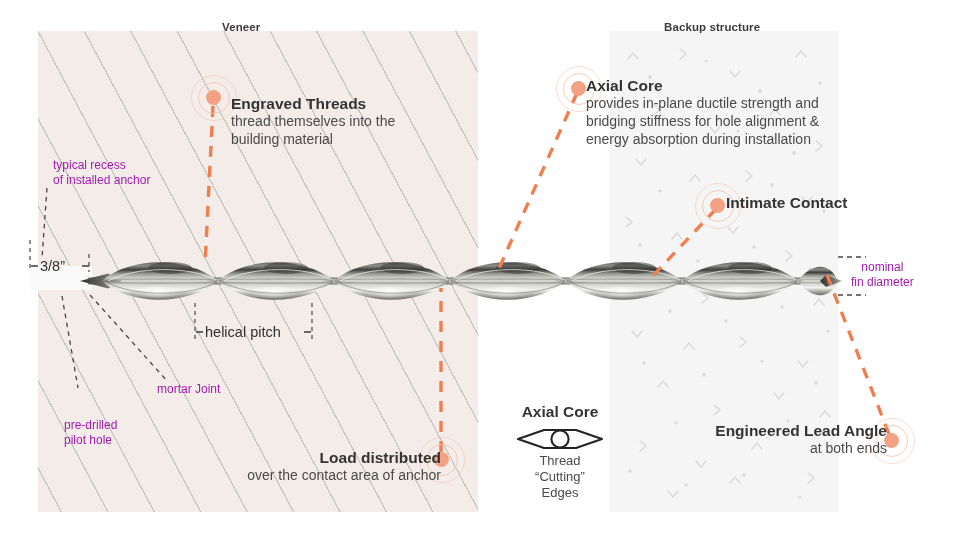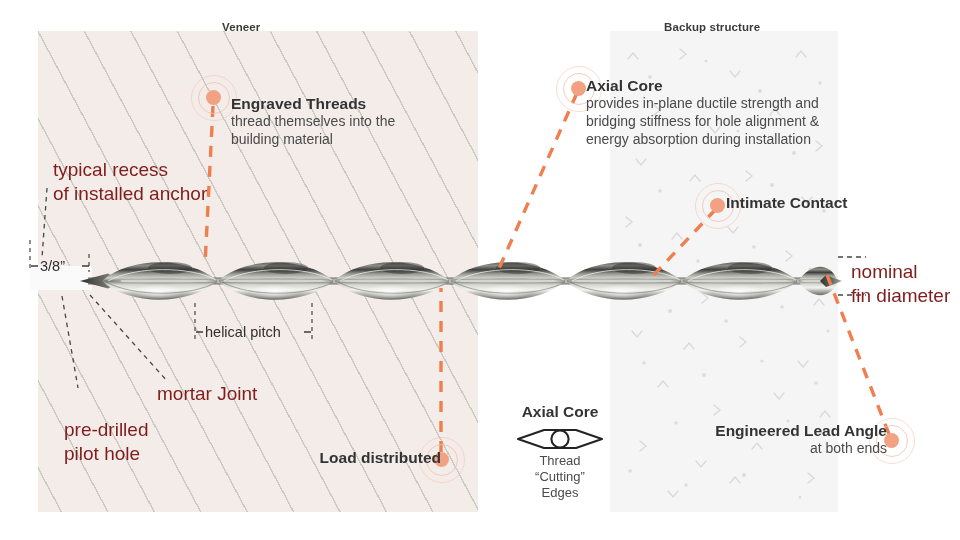--- a/index.html
+++ b/index.html
@@ -115,22 +115,22 @@
     font-size: 14px;
     color: #4a4a4a;
     line-height: 1.26;
     white-space: pre-line;
   }
   .callout.right-align { text-align: right; }
 
   
   .plain-label {
     position: absolute;
-    font-size: 19px;
-    color: #7f1d1d;
+    font-size: 12px;
+    color: #a21caf;
     line-height: 1.25;
     white-space: pre-line;
   }
   .dim-label {
     position: absolute;
     font-size: 14.5px;
     color: #2f2f2f;
     white-space: nowrap;
   }
 
@@ -406,40 +406,41 @@
 bridging stiffness for hole alignment &amp;
 energy absorption during installation</div>
   </div>
 
   <div class="callout" style="left:726px; top:194px;">
     <div class="ttl">Intimate Contact</div>
   </div>
 
   <div class="callout right-align" style="left:144px; top:449px; width:297px;">
     <div class="ttl">Load distributed</div>
+    <div class="body">over the contact area of anchor</div>
   </div>
 
   <div class="callout right-align" style="left:600px; top:422px; width:287px;">
     <div class="ttl">Engineered Lead Angle</div>
     <div class="body">at both ends</div>
   </div>
 
   <div class="plain-label" style="left:53px; top:158px;">typical recess
 of installed anchor</div>
 
   <div class="dim-label" style="left:40px; top:258px;">3/8”</div>
 
   <div class="dim-label" style="left:205px; top:324px;">helical pitch</div>
 
   <div class="plain-label" style="left:157px; top:382px;text-align:right;">mortar Joint</div>
 
   <div class="plain-label" style="left:64px; top:418px;">pre-drilled
 pilot hole</div>
 
-  <div class="plain-label" style="left:851px; top:260px;">nominal
+  <div class="plain-label" style="left:851px; top:260px;text-align:center;">nominal
 fin diameter</div>
 
   <div id="axial-legend">
     <div class="legend-title">Axial Core</div>
     <div class="legend-icon">
       <svg width="92" height="26" viewBox="0 0 92 26">
         <path d="M4 13 L30 4 L62 4 L88 13 L62 22 L30 22 Z" fill="none" stroke="#232323" stroke-width="2.1" stroke-linejoin="round"></path>
         <circle cx="46" cy="13" r="8.6" fill="none" stroke="#232323" stroke-width="2.1"></circle>
       </svg>
     </div>

